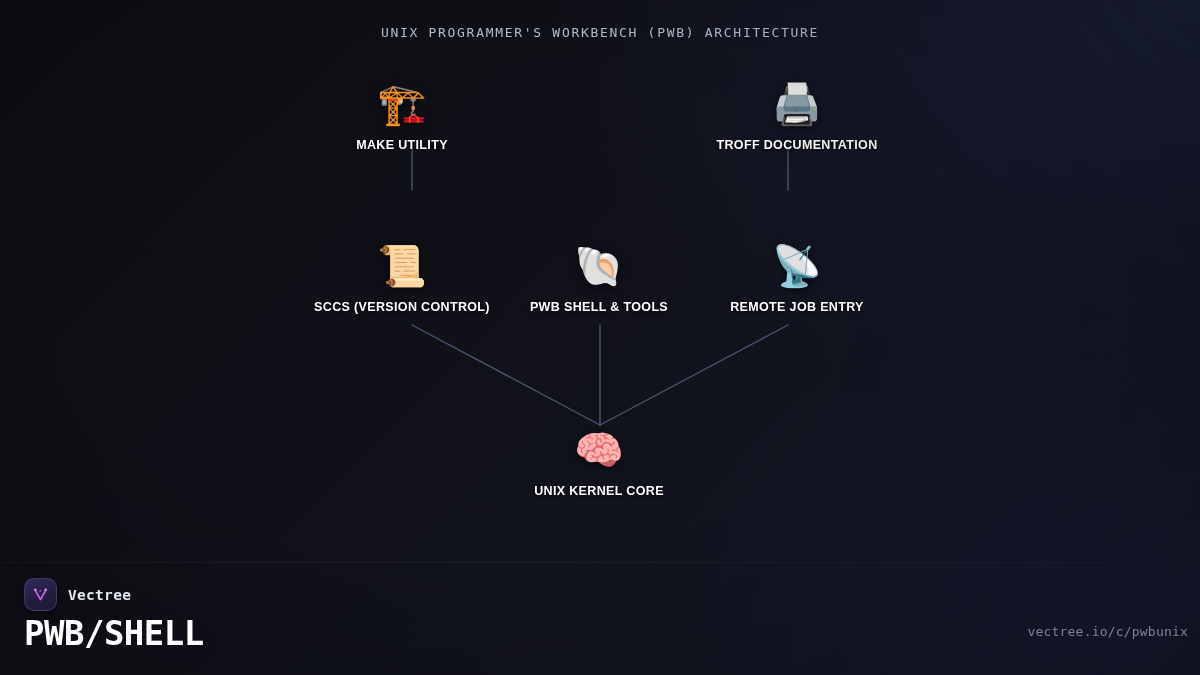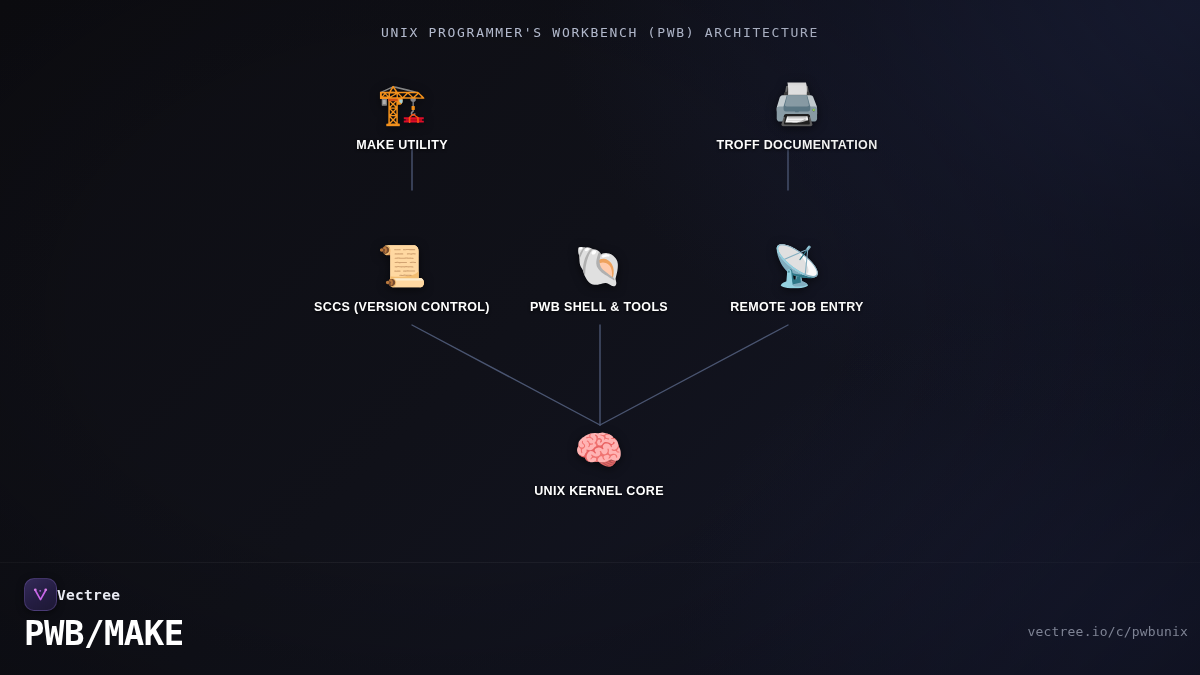--- a/index.html
+++ b/index.html
@@ -112,20 +112,21 @@
     width: 1200px;
     height: 112px;
   }
 
   #brand-row {
     position: absolute;
     left: 24px;
     top: 15px;
     display: flex;
     align-items: center;
+    gap: 11px;
   }
 
   #brand-logo {
     width: 33px;
     height: 33px;
     border-radius: 10px;
     background: linear-gradient(150deg, #342a58 0%, #241d42 55%, #1d1834 100%);
     border: 1px solid rgba(150,120,220,0.28);
     display: flex;
     align-items: center;
@@ -225,17 +226,17 @@
       <svg width="19" height="19" viewBox="0 0 24 24" xmlns="http://www.w3.org/2000/svg" aria-hidden="true">
         <path d="M5.4 6.6 L12 18.4 L18.6 6.6" fill="none" stroke="#c765e8" stroke-width="2.1" stroke-linecap="round" stroke-linejoin="round"></path>
         <circle cx="5.4" cy="6.0" r="1.7" fill="#d97fe8"></circle>
         <circle cx="18.6" cy="6.0" r="1.7" fill="#d97fe8"></circle>
         <circle cx="11.6" cy="7.4" r="1.2" fill="#a95fd8"></circle>
       </svg>
     </div>
     <span id="brand-name">Vectree</span>
   </div>
 
-  <div id="project-title">PWB/MAKE</div>
+  <div id="project-title">PWB/SHELL</div>
 
   <div id="footer-url">vectree.io/c/pwbunix</div>
 
 </div>
 
 </body></html>

